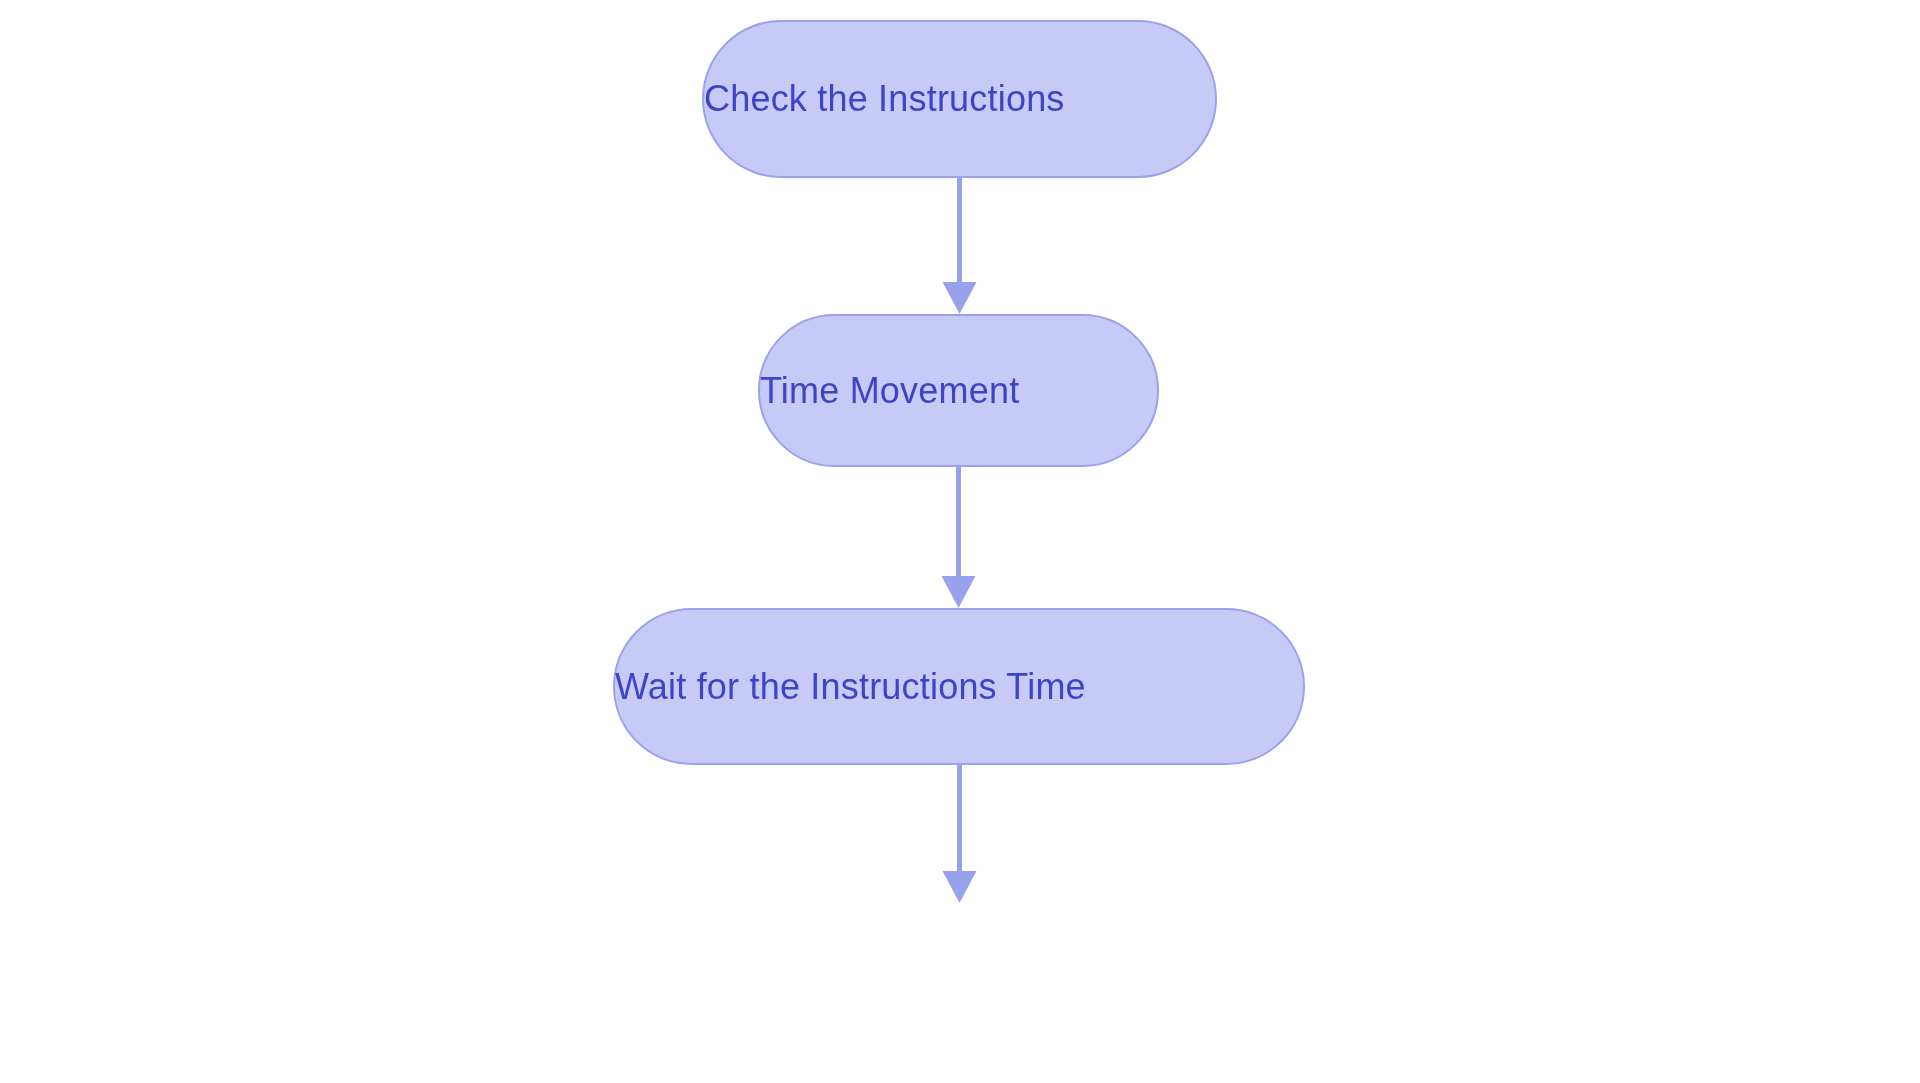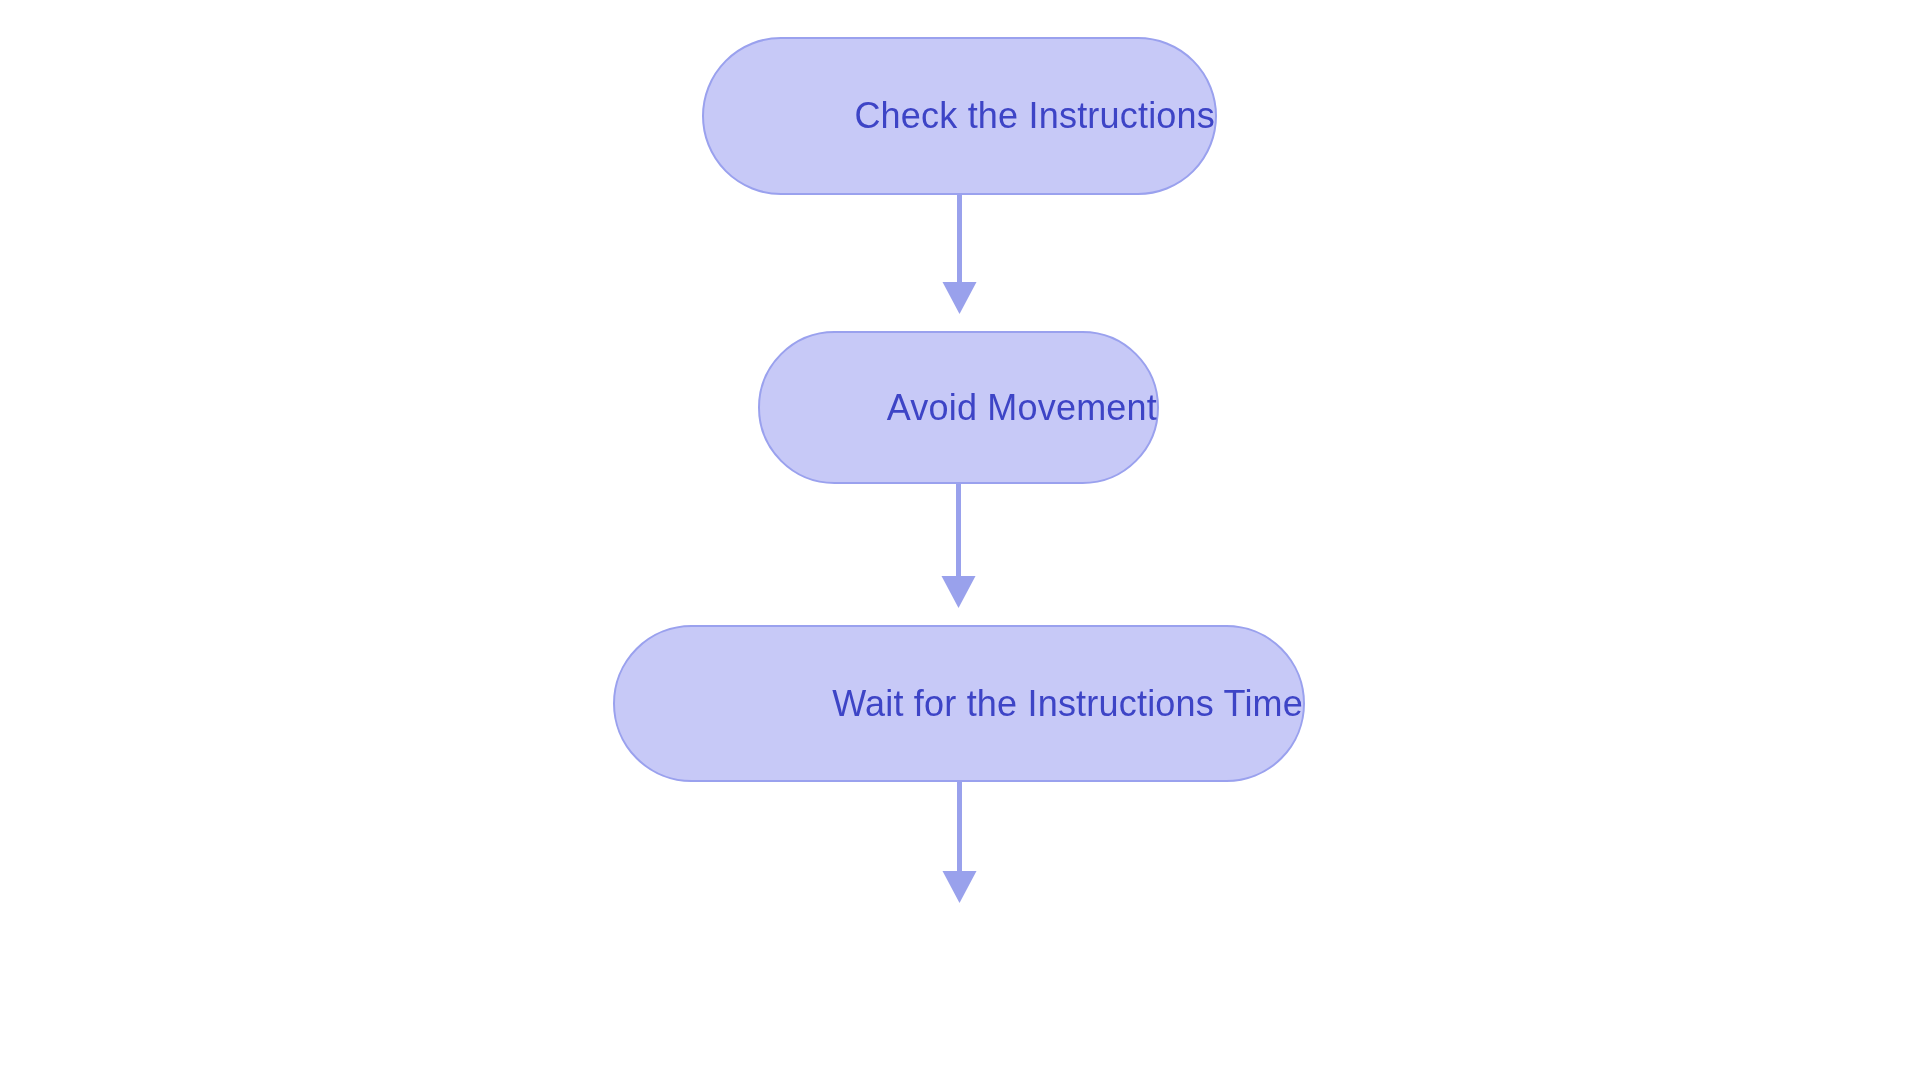--- a/index.html
+++ b/index.html
@@ -18,25 +18,24 @@
     position: relative;
     width: 1920px;
     height: 1083px;
     background: var(--background);
     overflow: hidden;
   }
   .node {
     position: absolute;
     display: flex;
     align-items: center;
-    justify-content: flex-end;
+    justify-content: flex-start;
     background: var(--node-fill);
     border: 2px solid var(--node-border);
     border-radius: 80px;
-    margin-top: 17px;
   }
   .node-label {
     color: var(--node-text);
     font-size: 36px;
     letter-spacing: 0.2px;
     white-space: nowrap;
     text-align: center;
   }
   .edges-layer {
     position: absolute;
@@ -69,21 +68,21 @@
       <line x1="959.5" y1="765" x2="959.5" y2="877" stroke="var(--arrow-color)" stroke-width="5"></line>
       <polygon points="942.5,871 976.5,871 959.5,903" fill="var(--arrow-color)"></polygon>
     </g>
   </svg>
 
   <div class="node node-1">
     <span class="node-label">Check the Instructions</span>
   </div>
 
   <div class="node node-2">
-    <span class="node-label">Avoid Movement</span>
+    <span class="node-label">Time Movement</span>
   </div>
 
   <div class="node node-3">
     <span class="node-label">Wait for the Instructions Time</span>
   </div>
 
 
 </div>
 
 </body></html>

